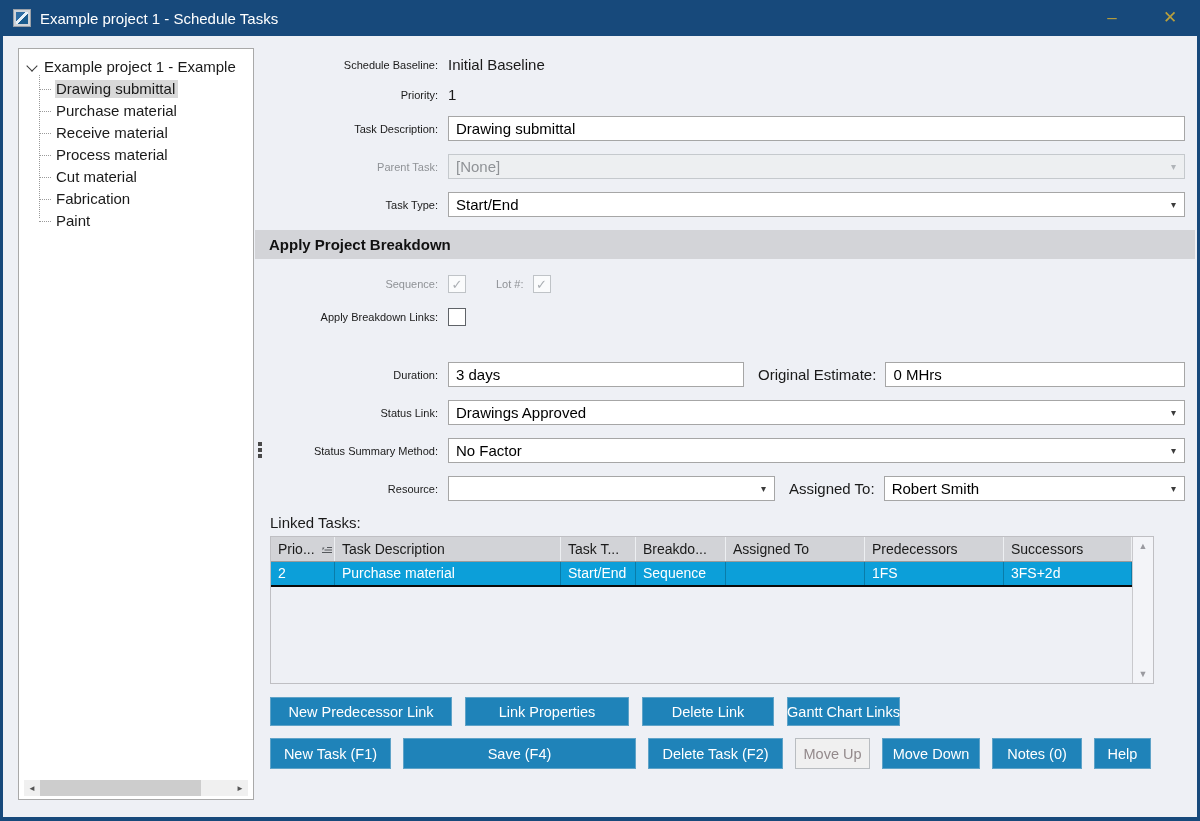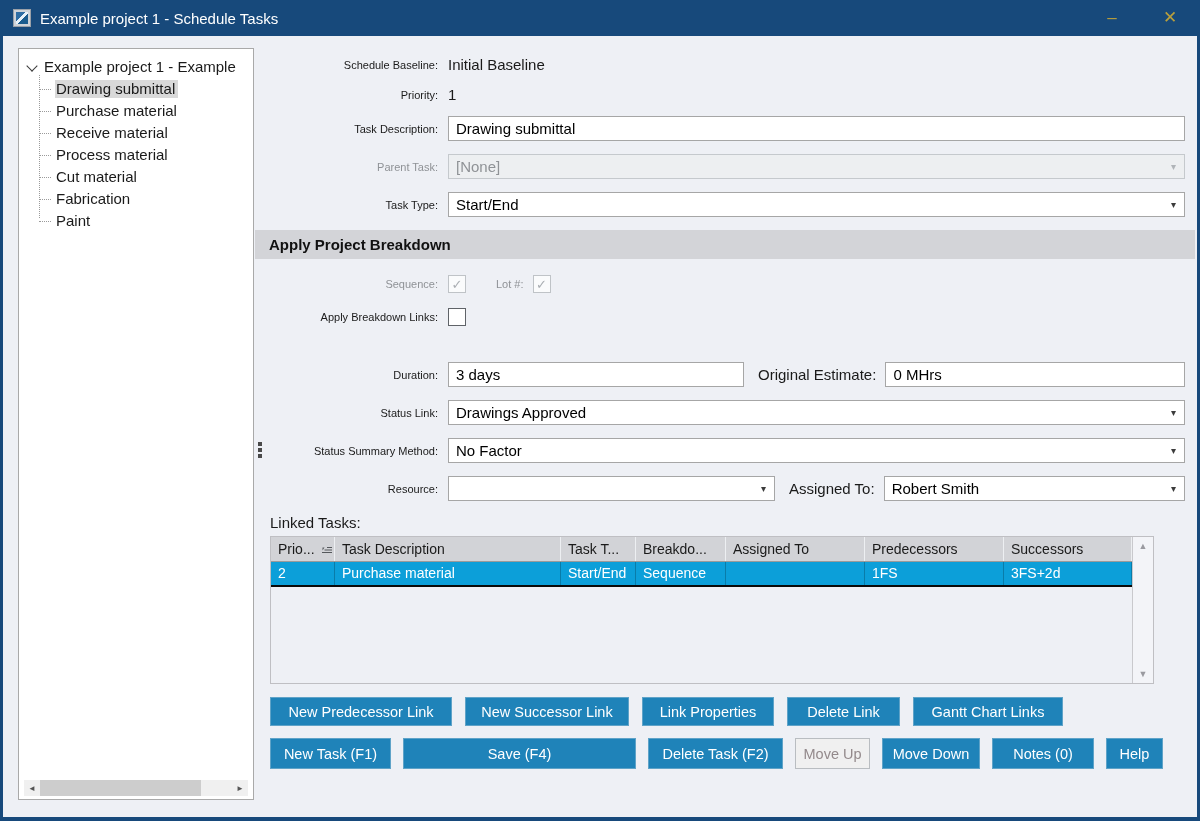--- a/index.html
+++ b/index.html
@@ -84,21 +84,21 @@
   .btn-row2 { display:flex; gap:12px; margin-top:12px; }
   .btn { background:#1F83B9; border:1px solid #5fa3c8; color:#fff; font-size:14.5px; display:flex; align-items:center; justify-content:center; cursor:default; white-space:nowrap; }
   .btn-row1 .btn { height:29px; }
   .btn-row2 .btn { height:31px; }
   .btn.disabled { background:#f0f0f0; border:1px solid #b9bdc1; color:#93898b; }
   .btn-row1 .btn:nth-child(1){width:182px} .btn-row1 .btn:nth-child(2){width:164px}
   .btn-row1 .btn:nth-child(3){width:132px} .btn-row1 .btn:nth-child(4){width:113px}
   .btn-row1 .btn:nth-child(5){width:150px}
   .btn-row2 .btn:nth-child(1){width:121px} .btn-row2 .btn:nth-child(2){width:233px}
   .btn-row2 .btn:nth-child(3){width:135px} .btn-row2 .btn:nth-child(4){width:75px}
-  .btn-row2 .btn:nth-child(5){width:98px}  .btn-row2 .btn:nth-child(6){width:102px}
+  .btn-row2 .btn:nth-child(5){width:98px}  .btn-row2 .btn:nth-child(6){width:90px}
   .btn-row2 .btn:nth-child(7){width:57px}
 </style>
 </head>
 <body>
 
 <div class="window">
 
   <div class="titlebar">
     <span class="app-icon"></span>
     <span class="win-title">Example project 1 - Schedule Tasks</span>
@@ -267,21 +267,20 @@
             </div>
         </div>
         <div class="lt-vscroll">
           <span class="varr">▲</span>
           <span class="varr">▼</span>
         </div>
       </div>
 
       <div class="btn-row1" id="btn-row1">
           <div class="btn">New Predecessor Link</div>
-          <div class="btn">New Successor Link</div>
           <div class="btn">Link Properties</div>
           <div class="btn">Delete Link</div>
           <div class="btn">Gantt Chart Links</div>
         </div>
       <div class="btn-row2" id="btn-row2">
           <div class="btn">New Task (F1)</div>
           <div class="btn">Save (F4)</div>
           <div class="btn">Delete Task (F2)</div>
           <div class="btn disabled">Move Up</div>
           <div class="btn">Move Down</div>

